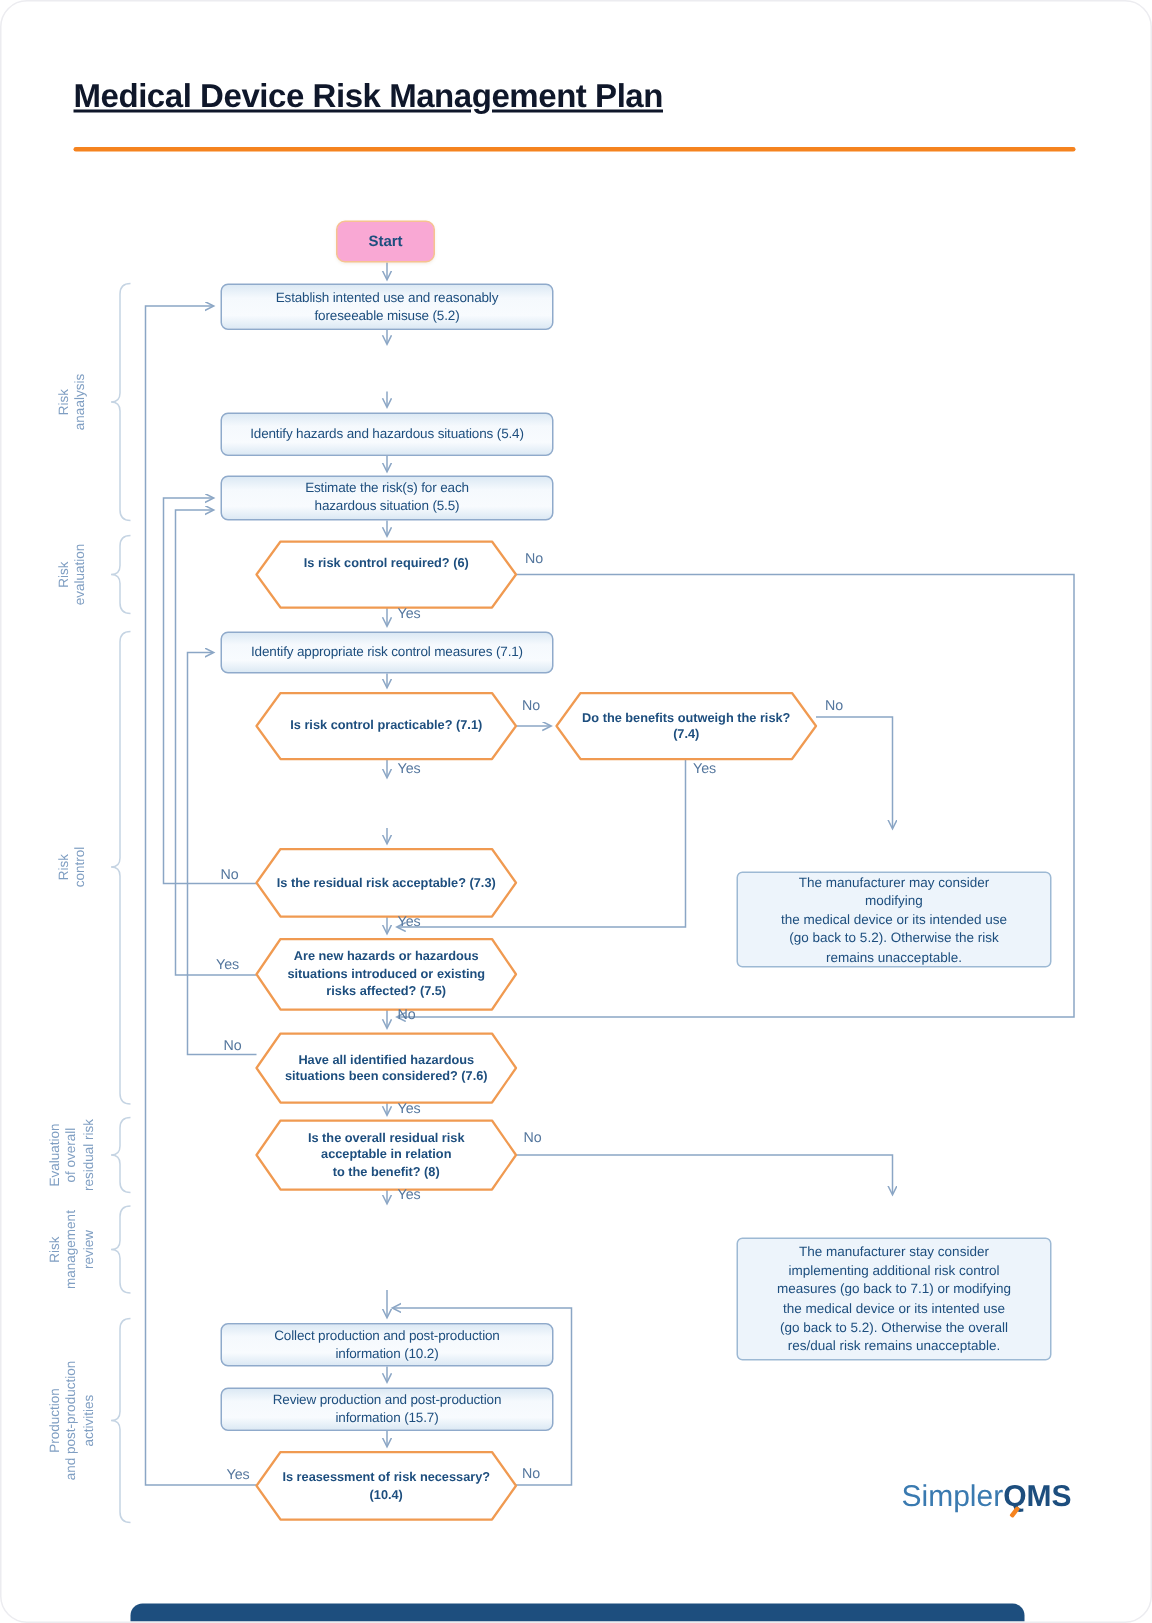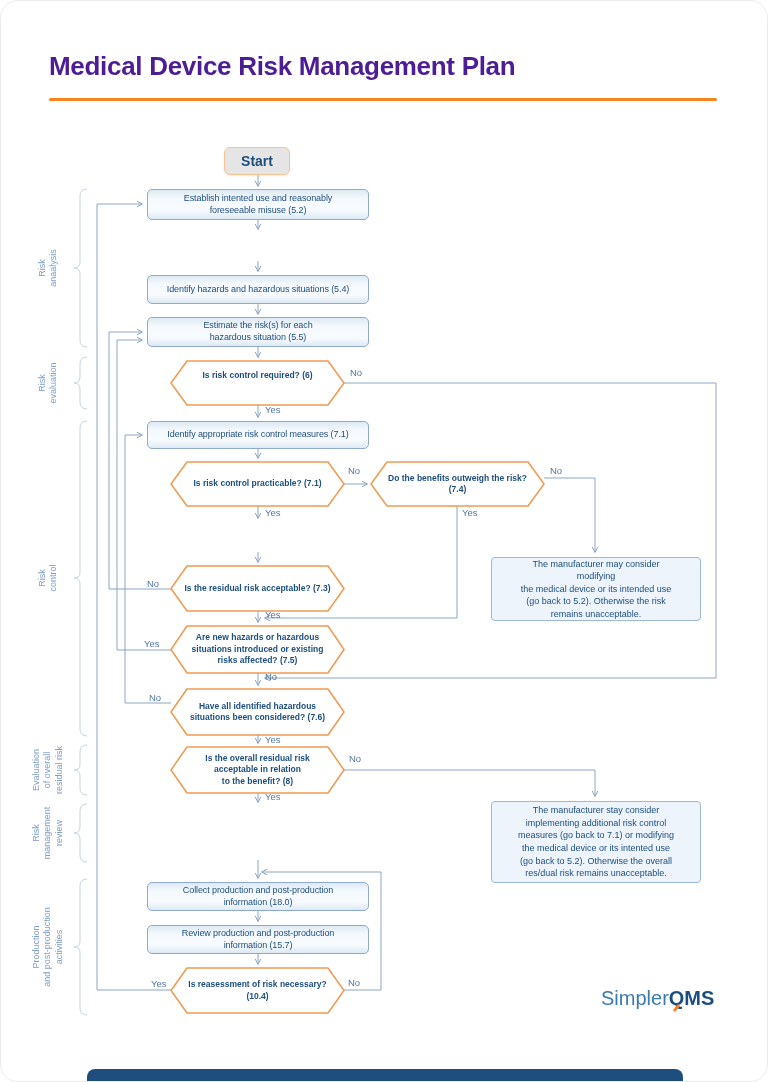--- a/index.html
+++ b/index.html
@@ -1,31 +1,31 @@
 <!DOCTYPE html>
 <html><head>
 <meta charset="utf-8">
 <style>
   html,body{margin:0;padding:0;background:#fff;font-family:"Liberation Sans",sans-serif;}
   .page{position:relative;width:768px;height:1082px;box-sizing:border-box;background:#fff;
         border:1px solid #ececf0;border-radius:18px;overflow:hidden;margin:0 auto;}
-  .title{position:absolute;left:48px;top:50px;font-size:26px;font-weight:bold;color:#4c1d95;
-         letter-spacing:-0.3px;white-space:nowrap;}
+  .title{position:absolute;left:48px;top:50px;font-size:22px;font-weight:bold;color:#0f172a;
+         letter-spacing:-0.3px;white-space:nowrap;text-decoration:underline;}
   .rule{position:absolute;left:48px;top:97px;width:668px;height:3px;background:#f5831f;border-radius:2px;}
   svg.layer{position:absolute;left:0;top:0;}
   .node,.hextext,.term,.note{position:absolute;display:flex;align-items:center;justify-content:center;
      text-align:center;color:#1d4e7e;white-space:pre-line;box-sizing:border-box;}
   .node{width:222px;left:146px;border:1px solid #8faacb;border-radius:5px;font-size:9px;letter-spacing:-0.1px;
      line-height:1.3;padding:1px 4px;
      background:linear-gradient(180deg,#dce9f4 0%,#f5f9fd 30%,#f8fbfe 70%,#dce9f4 100%);}
   .hextext{font-size:8.5px;font-weight:bold;line-height:1.35;}
-  .term{left:223px;top:146px;width:66px;height:28px;background:#e5e5e5;border:1.5px solid #f6c290;
-     border-radius:6px;font-size:14px;font-weight:bold;box-shadow:0 1px 2px rgba(180,140,90,.15);}
+  .term{left:223px;top:146px;width:66px;height:28px;background:#f9a8d4;border:1.5px solid #f6c290;
+     border-radius:6px;font-size:10px;font-weight:bold;box-shadow:0 1px 2px rgba(180,140,90,.15);}
   .note{width:210px;left:490px;background:#edf4fb;border:1px solid #9db9d4;border-radius:4px;
-     font-size:9px;line-height:1.4;padding:2px 20px;}
+     font-size:9px;line-height:1.4;padding:2px 20px;margin-top:24px;}
   .elabel{position:absolute;font-size:9.5px;color:#55779e;}
   .side-label{position:absolute;width:170px;height:44px;display:flex;align-items:center;justify-content:center;
      transform:rotate(-90deg);transform-origin:center;font-size:9px;line-height:1.25;color:#7f9ec2;
      text-align:center;white-space:pre-line;}
   .footer-bar{position:absolute;left:86px;bottom:0;width:596px;height:12px;background:#1d4e7e;
      border-radius:8px 8px 0 0;}
   .logo{position:absolute;left:600px;top:986px;font-size:20px;color:#3a7ab0;white-space:nowrap;}
   .logo b{color:#1d4e7e;font-weight:bold;}
   .logo .q{position:relative;display:inline-block;}
   .logo .q i{position:absolute;left:6px;bottom:-2px;width:3px;height:8px;background:#f5831f;
@@ -98,21 +98,21 @@
 
   <div class="term">Start</div>
 
   <div class="node" style="top:188px;height:31px">Establish intented use and reasonably
 foreseeable misuse (5.2)</div>
   <div class="node" style="top:274px;height:29px">Identify hazards and hazardous situations (5.4)</div>
   <div class="node" style="top:316px;height:30px">Estimate the risk(s) for each
 hazardous situation (5.5)</div>
   <div class="node" style="top:420px;height:28px">Identify appropriate risk control measures (7.1)</div>
   <div class="node" style="top:881px;height:29px">Collect production and post-production
-information (18.0)</div>
+information (10.2)</div>
   <div class="node" style="top:924px;height:29px">Review production and post-production
 information (15.7)</div>
 
   <div class="hextext" style="left:180px;top:348px;width:153px;height:53px">Is risk control required? (6)</div>
   <div class="hextext" style="left:180px;top:461px;width:153px;height:44px">Is risk control practicable? (7.1)</div>
   <div class="hextext" style="left:375px;top:461px;width:163px;height:44px">Do the benefits outweigh the risk?
 (7.4)</div>
   <div class="hextext" style="left:180px;top:565px;width:153px;height:45px">Is the residual risk acceptable? (7.3)</div>
   <div class="hextext" style="left:180px;top:625px;width:153px;height:47px">Are new hazards or hazardous
 situations introduced or existing

